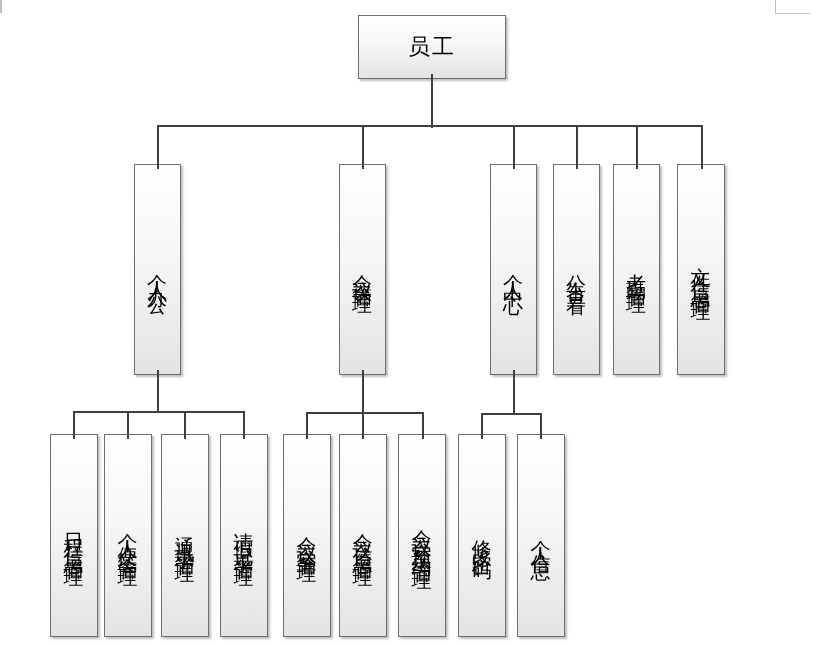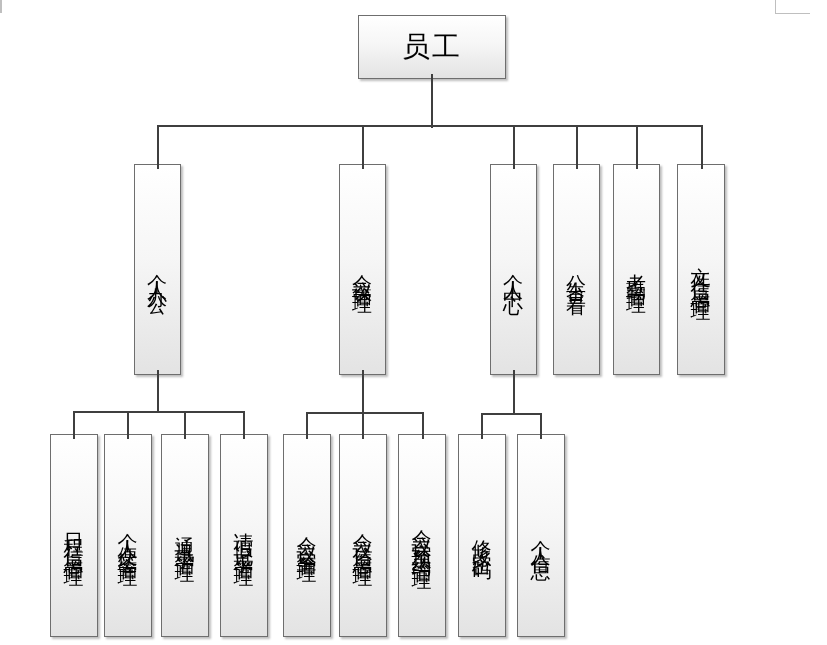--- a/index.html
+++ b/index.html
@@ -34,21 +34,21 @@
     box-sizing: border-box;
     border: 1px solid #6e6e6e;
     background: linear-gradient(180deg, #ffffff 0%, #f6f6f6 45%, #e3e3e3 100%);
     box-shadow: 2px 2px 2px rgba(110,110,110,0.45);
     display: flex;
     align-items: center;
     justify-content: center;
     z-index: 2;
   }
   .htext {
-    font-size: 28px;
+    font-size: 22px;
     letter-spacing: 2px;
     color: #000000;
     white-space: nowrap;
   }
   .vtext {
     writing-mode: vertical-lr;
     text-orientation: upright;
     font-size: 20px;
     letter-spacing: 7px;
     color: #000000;

